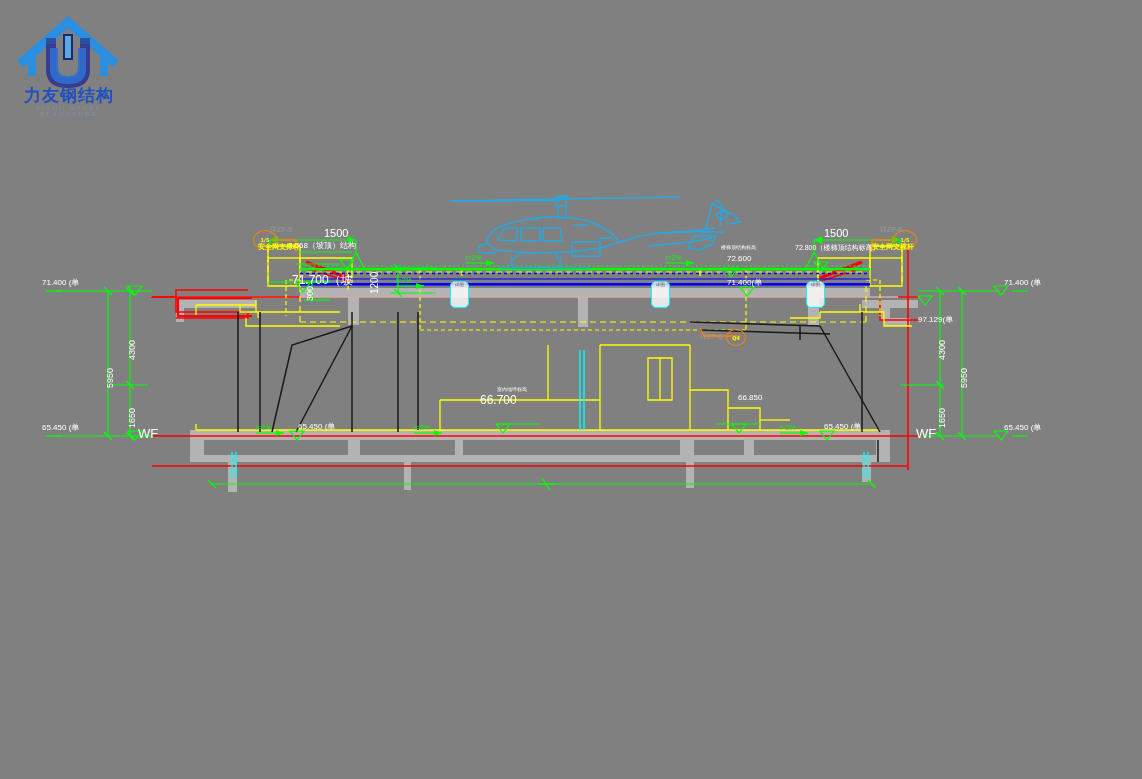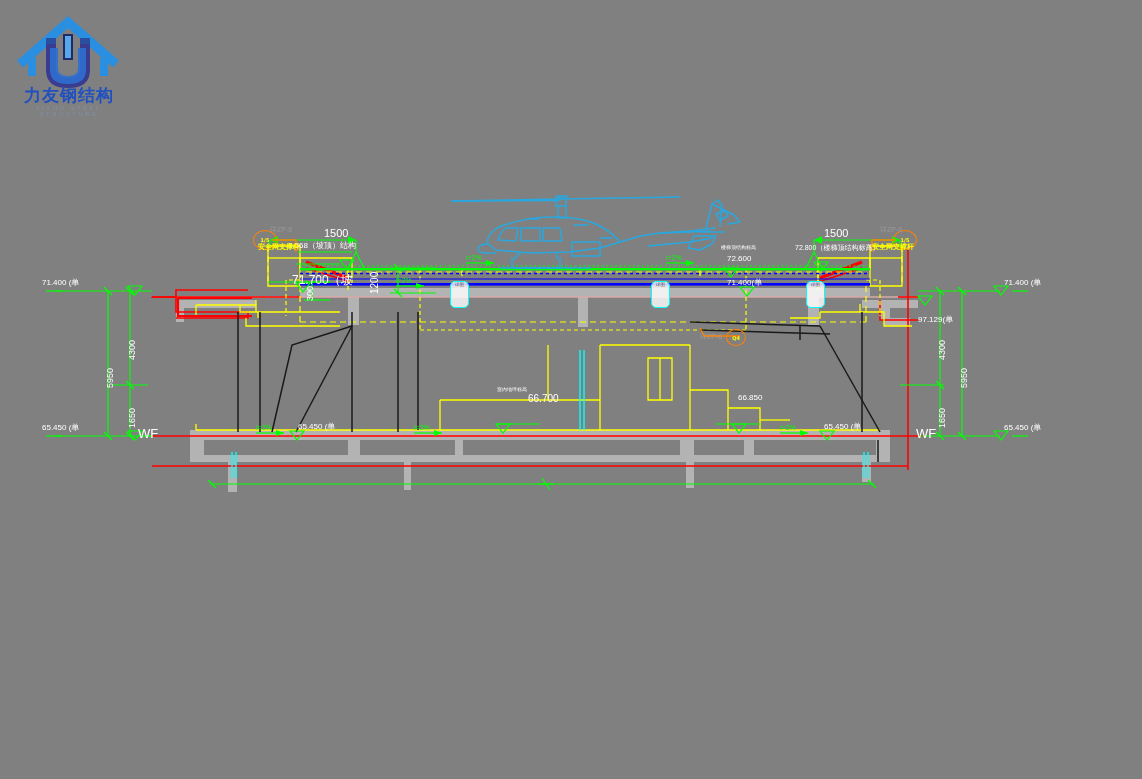--- a/index.html
+++ b/index.html
@@ -506,21 +506,21 @@
   <div class="lbl lbl-white lbl-vert" style="left:306px; top:301px; font-size:9px;">300</div>
 
   <div class="lbl lbl-white" style="left:288px; top:242px; font-size:8px;">3.568（坡顶）结构</div>
   <div class="lbl lbl-white" style="left:292px; top:274px; font-size:12px;">71.700（坡</div>
   <div class="lbl lbl-white" style="left:727px; top:255px; font-size:8px;">72.600</div>
   <div class="lbl lbl-white" style="left:721px; top:245px; font-size:5px;">楼梯顶结构标高</div>
   <div class="lbl lbl-white" style="left:727px; top:279px; font-size:8px;">71.400(单</div>
   <div class="lbl lbl-white" style="left:795px; top:244px; font-size:7px;">72.800（楼梯顶结构标高）</div>
 
   <div class="lbl lbl-white" style="left:497px; top:387px; font-size:5px;">室内地坪标高</div>
-  <div class="lbl lbl-white" style="left:528px; top:394px; font-size:10px;">66.700</div>
+  <div class="lbl lbl-white" style="left:480px; top:394px; font-size:12px;">66.700</div>
   <div class="lbl lbl-white" style="left:738px; top:394px; font-size:8px;">66.850</div>
 
   <div class="lbl lbl-white" style="left:298px; top:423px; font-size:8px;">65.450 (单</div>
   <div class="lbl lbl-white" style="left:824px; top:423px; font-size:8px;">65.450 (单</div>
 
   <div class="lbl lbl-green" style="left:396px; top:277px; font-size:7px;">i=2%</div>
   <div class="lbl lbl-green" style="left:466px; top:254px; font-size:7px;">i=2%</div>
   <div class="lbl lbl-green" style="left:666px; top:254px; font-size:7px;">i=2%</div>
   <div class="lbl lbl-green" style="left:256px; top:424px; font-size:7px;">i=2%</div>
   <div class="lbl lbl-green" style="left:414px; top:424px; font-size:7px;">i=2%</div>

